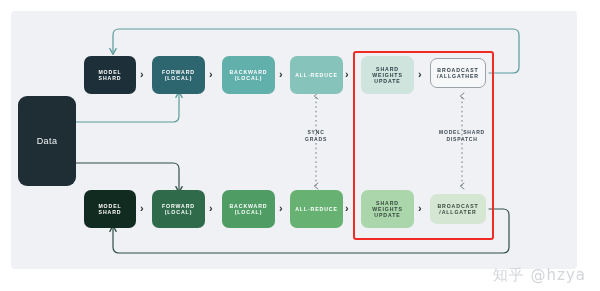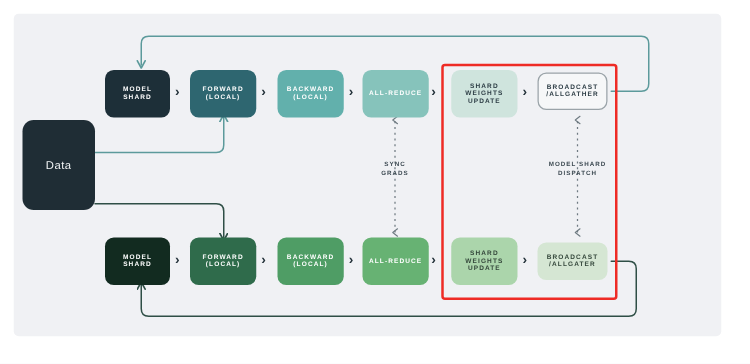--- a/index.html
+++ b/index.html
@@ -75,21 +75,21 @@
 
     <path d="M76,163 L173,163 Q179,163 179,169 L179,190" fill="none" stroke="#2f4f46" stroke-width="1.2" stroke-linecap="round" marker-end="url(#ah-green)"></path>
 
     <path d="M489,209 L503,209 Q509,209 509,215 L509,247 Q509,253 503,253 L119,253 Q113,253 113,247 L113,228" fill="none" stroke="#2f4f46" stroke-width="1.2" stroke-linecap="round" marker-end="url(#ah-green)"></path>
 
     <path d="M316,186 L316,96" fill="none" stroke="#6e7a81" stroke-width="1" stroke-dasharray="1.6 3" marker-end="url(#ah-dash-up)" marker-start="url(#ah-dash-up)"></path>
 
     <path d="M462,186 L462,96" fill="none" stroke="#6e7a81" stroke-width="1" stroke-dasharray="1.6 3" marker-end="url(#ah-dash-up)" marker-start="url(#ah-dash-up)"></path>
   </svg>
 
-  <div class="datanode" style="left:18px;top:96px;width:58px;height:72px;">
+  <div class="datanode" style="left:18px;top:96px;width:58px;height:90px;">
     <span>Data</span>
   </div>
 
   <div class="node" style="left: 84px; top: 56px; width: 52px; height: 38px; background: rgb(29, 47, 56); color: rgb(255, 255, 255);">
     <span class="lbl">MODEL
 SHARD</span>
   </div>
   <div class="chev" style="left:140px;top:69px;">›</div>
 
   <div class="node" style="left: 152px; top: 56px; width: 53px; height: 38px; background: rgb(46, 102, 112); color: rgb(255, 255, 255);">
@@ -156,14 +156,15 @@
 /ALLGATER</span>
   </div>
 
   <div class="dlabel" style="left:291px;top:129px;width:50px;">SYNC
 GRADS</div>
   <div class="dlabel" style="left:427px;top:129px;width:70px;">MODEL SHARD
 DISPATCH</div>
 
   <div class="redbox" style="left: 353px; top: 51px; width: 137px; height: 185px; border-color: rgb(238, 43, 37);"></div>
 
+  <div class="wm">知乎 @hzya</div>
 
 </div>
 
 </body></html>

